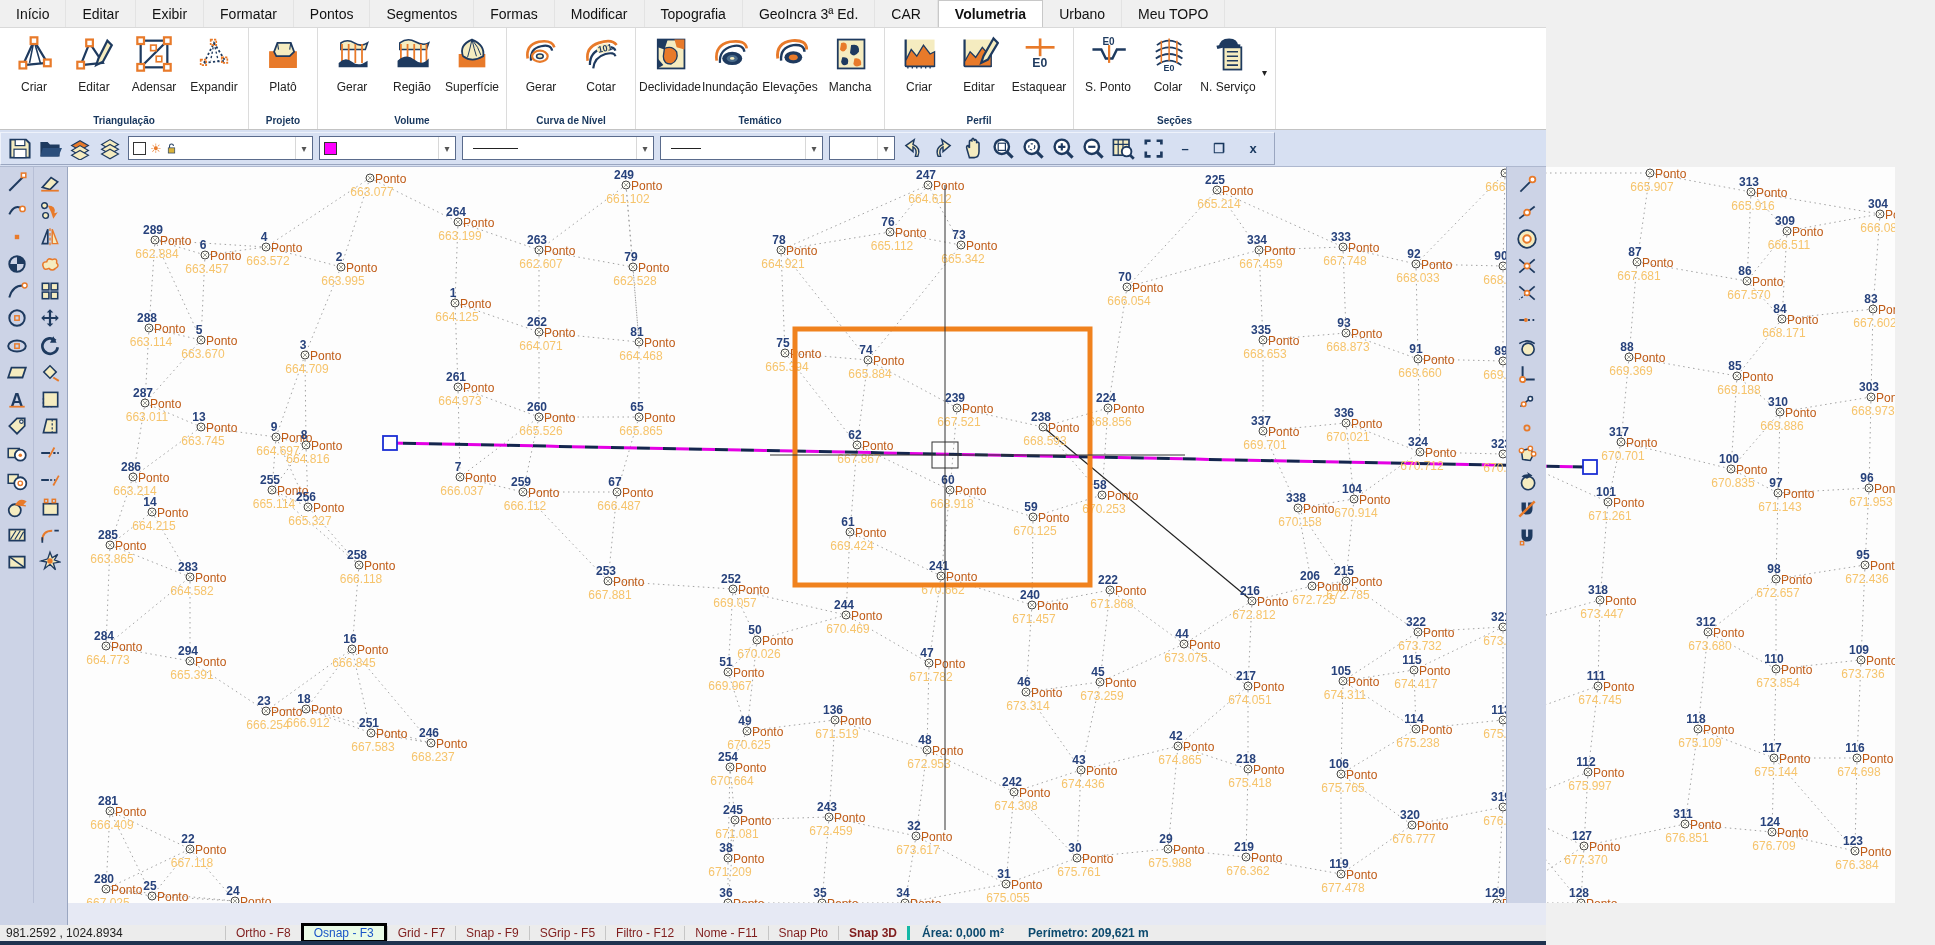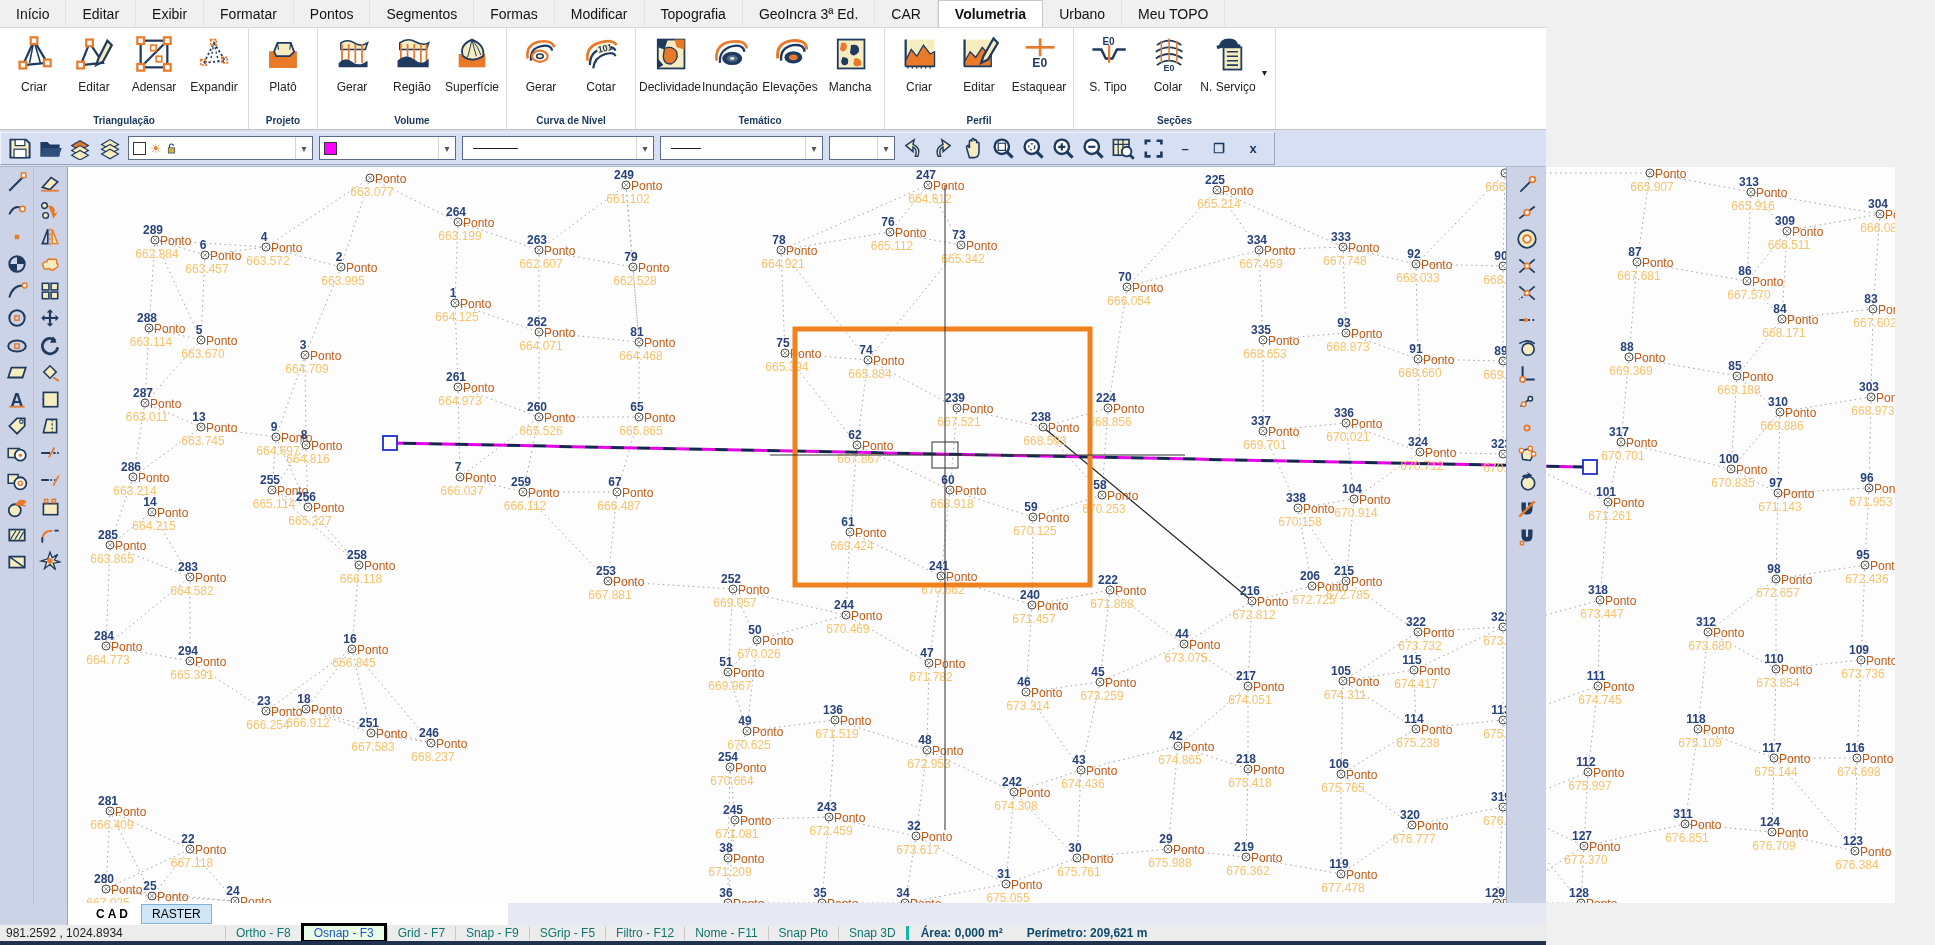--- a/index.html
+++ b/index.html
@@ -47,22 +47,22 @@
   #btabs { position:absolute; left:0; top:903px; width:100%; height:22px; background:#e6e9f4; display:flex; align-items:flex-end; }
   #btabs .lcorner { width:68px; height:22px; background:#ccd3e6; border-right:1px solid #9aa6c0; }
   #btabs .tabzone { background:#ffffff; height:22px; display:flex; align-items:center; padding-left:18px; width:440px; }
   .btab { font-size:12px; padding:2px 10px; color:#000; cursor:default; }
   .btab.active { font-weight:bold; letter-spacing:3px; }
   .btab.raster { background:#cfe6f8; border:1px solid #7fb2d9; }
 
   
   #statusbar { position:absolute; left:0; top:925px; width:100%; height:16px; background:#ececec; display:flex; align-items:center; font-size:12px; color:#333; }
   #statusbar .coords { width:225px; padding-left:6px; color:#222; }
-  .stoggle { padding:0 10px; color:#0f766e; border-left:1px solid #c6c6c6; cursor:default; white-space:nowrap; }
-  .stoggle:last-of-type { border-right:3px solid #14b8a6; }
+  .stoggle { padding:0 10px; color:#7f1d1d; border-left:1px solid #c6c6c6; cursor:default; white-space:nowrap; }
+  .stoggle:last-of-type { border-right:3px solid #14b8a6;font-weight:bold; }
   .stoggle.on { background:#eafbe7; border:3px solid #000000; color:#1b56c8; }
   .smeasure { color:#0c4a6e; font-weight:bold; padding:0 12px; white-space:nowrap; }
   #navystrip { position:absolute; left:0; top:941px; width:100%; height:4px; background:#1f3350; }
 </style>
 </head>
 <body>
 
 <div id="app">
   <div id="menubar">
       <div class="mtab">Início</div>
@@ -270,21 +270,21 @@
         <div class="gname">Perfil</div>
       </div>
       <div class="rgroup">
         <div class="ritems">
           <div class="ritem">
             <div><svg viewBox="0 0 36 36" xmlns="http://www.w3.org/2000/svg" style="width: 40px; height: 42px;">
                 <text x="13" y="10" font-size="9" font-weight="bold" fill="#1e3a5f">E0</text>
                 <path d="M4 14 L12 14 L16 22 L22 22 L26 14 L34 14" fill="none" stroke="#1e3a5f" stroke-width="2.2"></path>
                 <path d="M19 10 L19 26" stroke="#e87a2a" stroke-width="2"></path>
               </svg></div>
-            <div class="rlabel">S. Tipo</div>
+            <div class="rlabel">S. Ponto</div>
           </div>
           <div class="ritem">
             <div><svg viewBox="0 0 36 36" xmlns="http://www.w3.org/2000/svg" style="width: 40px; height: 42px;">
                 <path d="M8 10 Q19 2 30 10 M7 16 Q19 8 31 16 M7 22 Q19 14 31 22 M8 28 Q19 20 30 28" fill="none" stroke="#1e3a5f" stroke-width="1.6"></path>
                 <path d="M12 6 V26 M19 4 V24 M26 6 V26" stroke="#e87a2a" stroke-width="1.4"></path>
                 <text x="14" y="33" font-size="8" font-weight="bold" fill="#1e3a5f">E0</text>
               </svg></div>
             <div class="rlabel">Colar</div>
           </div>
           <div class="ritem">
@@ -2063,24 +2063,20 @@
       </div>
       <div class="tico">
         <svg viewBox="0 0 20 20" xmlns="http://www.w3.org/2000/svg">
           <path d="M5 4 V10 Q5 15 10 15 Q15 15 15 10 V4 H11 V10 Q11 11 10 11 Q9 11 9 10 V4 Z" fill="#1e3a5f"></path>
           <rect x="4" y="15" width="3" height="3" fill="none" stroke="#e87a2a" stroke-width="1.2"></rect>
         </svg>
       </div>
     </div>
   <div id="btabs">
     <div class="lcorner"></div>
-    <div class="tabzone" id="btabzone">
-        <div class="btab active">CAD</div>
-        <div class="btab raster">RASTER</div>
-      </div>
   </div>
   <div id="statusbar">
     <div class="coords">981.2592 , 1024.8934</div>
     <div id="stoggles" style="display:flex;height:16px;align-items:center;">
         <div class="stoggle">Ortho - F8</div>
         <div class="stoggle on">Osnap - F3</div>
         <div class="stoggle">Grid - F7</div>
         <div class="stoggle">Snap - F9</div>
         <div class="stoggle">SGrip - F5</div>
         <div class="stoggle">Filtro - F12</div>

